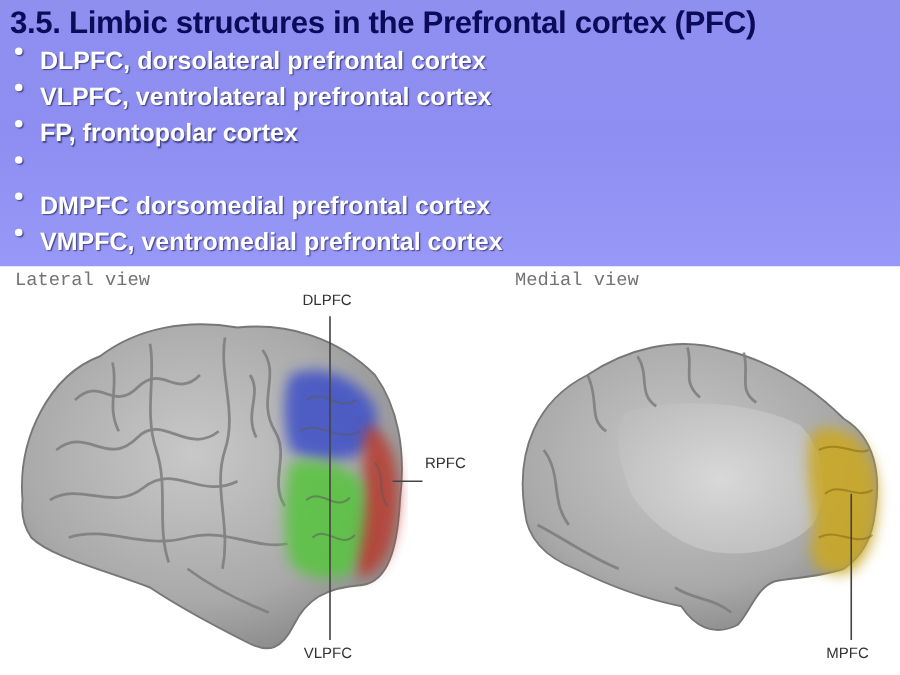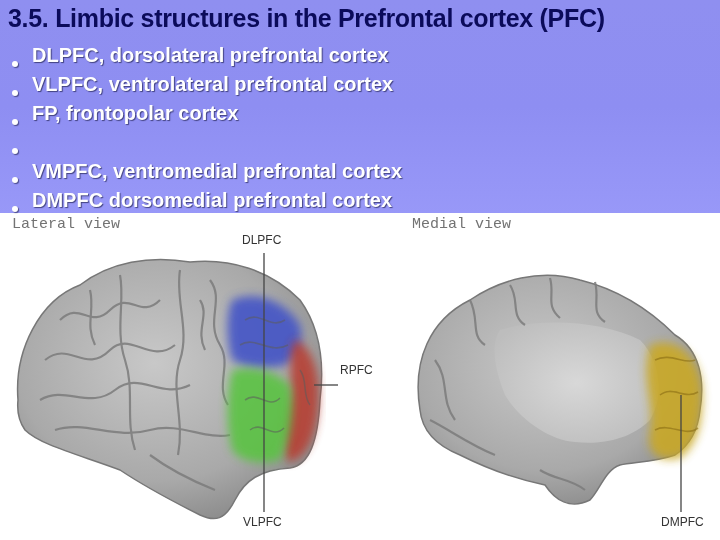--- a/index.html
+++ b/index.html
@@ -12,21 +12,21 @@
       position: absolute; left: 0; top: 0; width: 720px; height: 213px;
       background: linear-gradient(180deg, #8f8ff0 0%, #8e8ef2 50%, #9898f8 100%);
     }
     .title {
       position: absolute; left: 8px; top: 4px; margin: 0;
       font-size: 25px; font-weight: bold; color: #0b0b5a;
       letter-spacing: -0.3px; white-space: nowrap;
     }
     .bullets { position: absolute; left: 8px; top: 38px; margin: 0; padding: 0; list-style: none; }
     .bullet-item {
-      display: flex; align-items: flex-end; height: 29px;
+      display: flex; align-items: flex-start; height: 29px;
       font-size: 20px; font-weight: bold; color: #ffffff;
       text-shadow: 1px 1px 1px rgba(40,40,90,0.75); white-space: nowrap;
     }
     .bullet-dot {
       display: inline-block; width: 6px; height: 6px; border-radius: 50%;
       background: #ffffff; margin: 0 14px 0 4px;
       box-shadow: 1px 1px 1px rgba(40,40,90,0.7);
     }
     .figure { position: absolute; left: 0; top: 213px; width: 720px; height: 327px; }
     .view-label {
@@ -53,25 +53,25 @@
       </li>
     <li class="bullet-item">
         <span class="bullet-dot"></span>
         <span>FP, frontopolar cortex</span>
       </li>
     <li class="bullet-item">
         <span class="bullet-dot"></span>
       </li>
     <li class="bullet-item">
         <span class="bullet-dot"></span>
-        <span>VMPFC, ventromedial prefrontal cortex</span>
+        <span>DMPFC dorsomedial prefrontal cortex</span>
       </li>
     <li class="bullet-item">
         <span class="bullet-dot"></span>
-        <span>DMPFC dorsomedial prefrontal cortex</span>
+        <span>VMPFC, ventromedial prefrontal cortex</span>
       </li>
   </ul>
 </div>
 
 <div class="figure">
   <svg width="720" height="327" viewBox="0 213 720 327">
     <defs>
       <radialGradient id="greyBrain" cx="45%" cy="40%" r="65%">
         <stop offset="0%" stop-color="#c8c8c8"></stop>
         <stop offset="70%" stop-color="#a9a9a9"></stop>
@@ -137,14 +137,14 @@
       <line x1="681" y1="395" x2="681" y2="512" stroke="#444" stroke-width="1.3"></line>
     </g>
   </svg>
 
   <span class="view-label" style="left:12px; top:3px;">Lateral view</span>
   <span class="view-label" style="left:412px; top:3px;">Medial view</span>
 
   <span class="region-label" style="left:242px; top:20px;">DLPFC</span>
   <span class="region-label" style="left:340px; top:150px;">RPFC</span>
   <span class="region-label" style="left:243px; top:302px;">VLPFC</span>
-  <span class="region-label" style="left:661px; top:302px;">DMPFC</span>
+  <span class="region-label" style="left:661px; top:302px;">MPFC</span>
 </div>
 
 </body></html>

